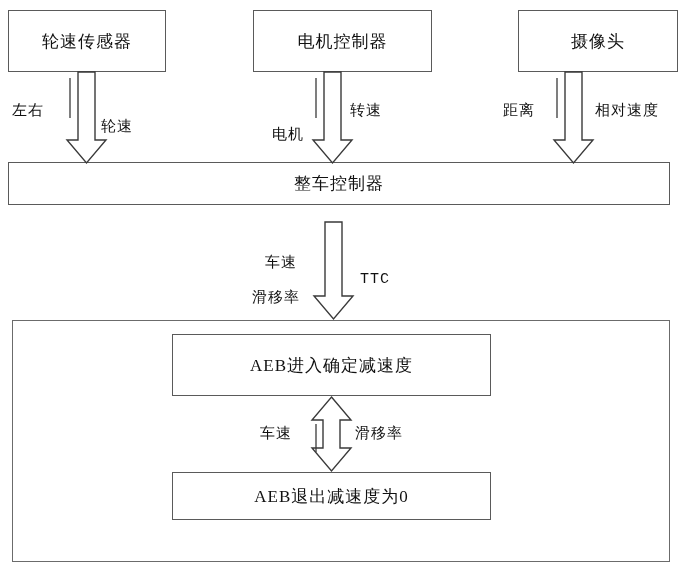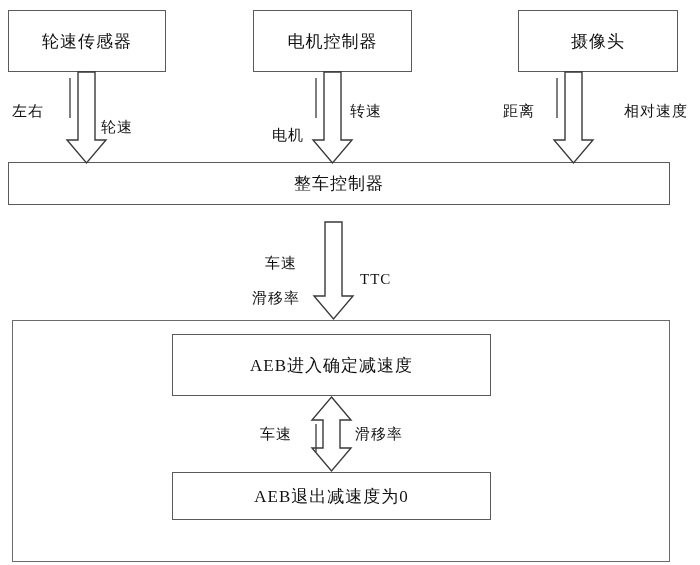--- a/index.html
+++ b/index.html
@@ -40,20 +40,21 @@
     border: 1px solid #6b6b6b;
     background: transparent;
   }
   .edge-label {
     position: absolute;
     font-size: 15px;
     letter-spacing: 1px;
     line-height: 1;
     white-space: nowrap;
     color: #111111;
+    font-family: Liberation Mono, monospace;
   }
   .arrow-layer {
     position: absolute;
     left: 0;
     top: 0;
     width: 700px;
     height: 565px;
     pointer-events: none;
   }
   .arrow-shape {
@@ -69,21 +70,21 @@
 </style>
 </head>
 <body>
 
 <div id="diagram-root">
 
   <div class="node-box" style="left:8px; top:10px; width:158px; height:62px;">
     <span class="node-label">轮速传感器</span>
   </div>
 
-  <div class="node-box" style="left:253px; top:10px; width:159px; height:62px;">
+  <div class="node-box" style="left:253px; top:10px; width:179px; height:62px;">
     <span class="node-label">电机控制器</span>
   </div>
 
   <div class="node-box" style="left:495px; top:10px; width:160px; height:62px;margin-left:23px;">
     <span class="node-label">摄像头</span>
   </div>
 
   <div class="node-box" style="left:8px; top:162px; width:662px; height:43px;">
     <span class="node-label">整车控制器</span>
   </div>
@@ -115,21 +116,21 @@
     <line class="tick-line" x1="316" y1="424" x2="316" y2="452"></line>
   </svg>
 
   <span class="edge-label" style="left:12px; top:104px;">左右</span>
   <span class="edge-label" style="left:101px; top:120px;">轮速</span>
 
   <span class="edge-label" style="left:272px; top:104px;margin-top:24px;">电机</span>
   <span class="edge-label" style="left:350px; top:104px;">转速</span>
 
   <span class="edge-label" style="left:503px; top:104px;">距离</span>
-  <span class="edge-label" style="left:595px; top:104px;margin-left:29px;">相对速度</span>
+  <span class="edge-label" style="left:595px; top:104px;">相对速度</span>
 
   <span class="edge-label" style="left:265px; top:256px;">车速</span>
   <span class="edge-label" style="left:252px; top:291px;">滑移率</span>
   <span class="edge-label" style="left:360px; top:272px;">TTC</span>
 
   <span class="edge-label" style="left:260px; top:427px;">车速</span>
   <span class="edge-label" style="left:355px; top:427px;">滑移率</span>
 
 </div>
 

